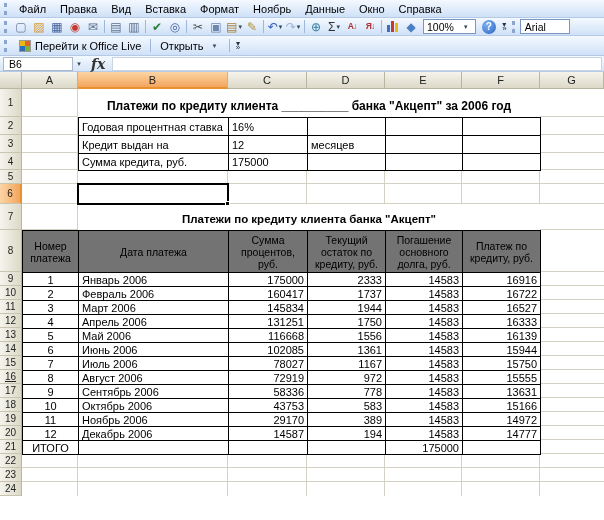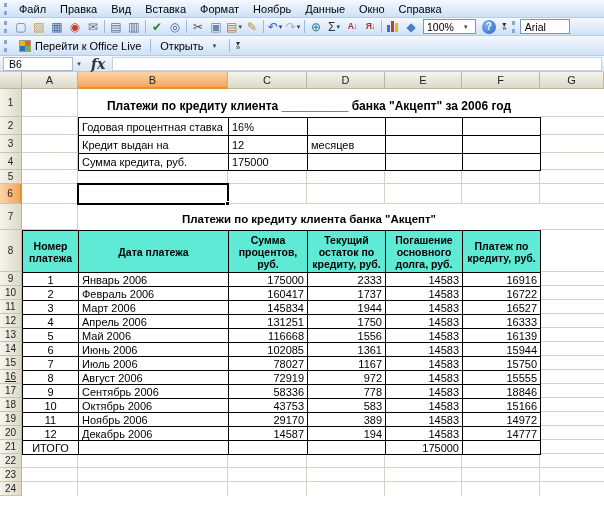--- a/index.html
+++ b/index.html
@@ -92,23 +92,23 @@
 
   .sel-cell{position:absolute;left:77px;top:111px;width:152px;height:22px;border:2px solid #000;
             background:#fff;z-index:3}
   .fill-handle{position:absolute;right:-3px;bottom:-3px;width:5px;height:5px;background:#000;
                border:1px solid #fff}
 
   #main-table{position:absolute;left:22px;top:158px;z-index:2;background:#fff;
               border-left:1px solid #000;border-top:1px solid #000;display:grid;
               grid-template-columns:56px 150px 79px 78px 77px 78px;
               grid-template-rows:42px repeat(13,14px)}
-  .th-cell{border-right:1px solid #000;border-bottom:1px solid #000;font-weight:bold;font-size:10.5px;
+  .th-cell{border-right:1px solid #000;border-bottom:1px solid #000;font-weight:normal;font-size:10.5px;
            line-height:12px;display:flex;align-items:center;justify-content:center;text-align:center;
-           padding:1px;overflow:hidden;background:#5eead4}
+           padding:1px;overflow:hidden;background:#737373}
   .trow{display:contents}
   .tc{border-right:1px solid #000;border-bottom:1px solid #000;font-size:11px;display:flex;
       align-items:center;overflow:hidden;white-space:nowrap;background:#fff}
   .tc.ctr{justify-content:center}
   .tc.txt{padding-left:3px}
   .tc.num{justify-content:flex-end;padding-right:3px}
 </style>
 </head>
 <body>
 
@@ -408,21 +408,21 @@
     <div class="tc num">972</div>
     <div class="tc num">14583</div>
     <div class="tc num">15555</div>
   </div>
         <div class="trow">
     <div class="tc ctr">9</div>
     <div class="tc txt">Сентябрь 2006</div>
     <div class="tc num">58336</div>
     <div class="tc num">778</div>
     <div class="tc num">14583</div>
-    <div class="tc num">18846</div>
+    <div class="tc num">13631</div>
   </div>
         <div class="trow">
     <div class="tc ctr">10</div>
     <div class="tc txt">Октябрь 2006</div>
     <div class="tc num">43753</div>
     <div class="tc num">583</div>
     <div class="tc num">14583</div>
     <div class="tc num">15166</div>
   </div>
         <div class="trow">

